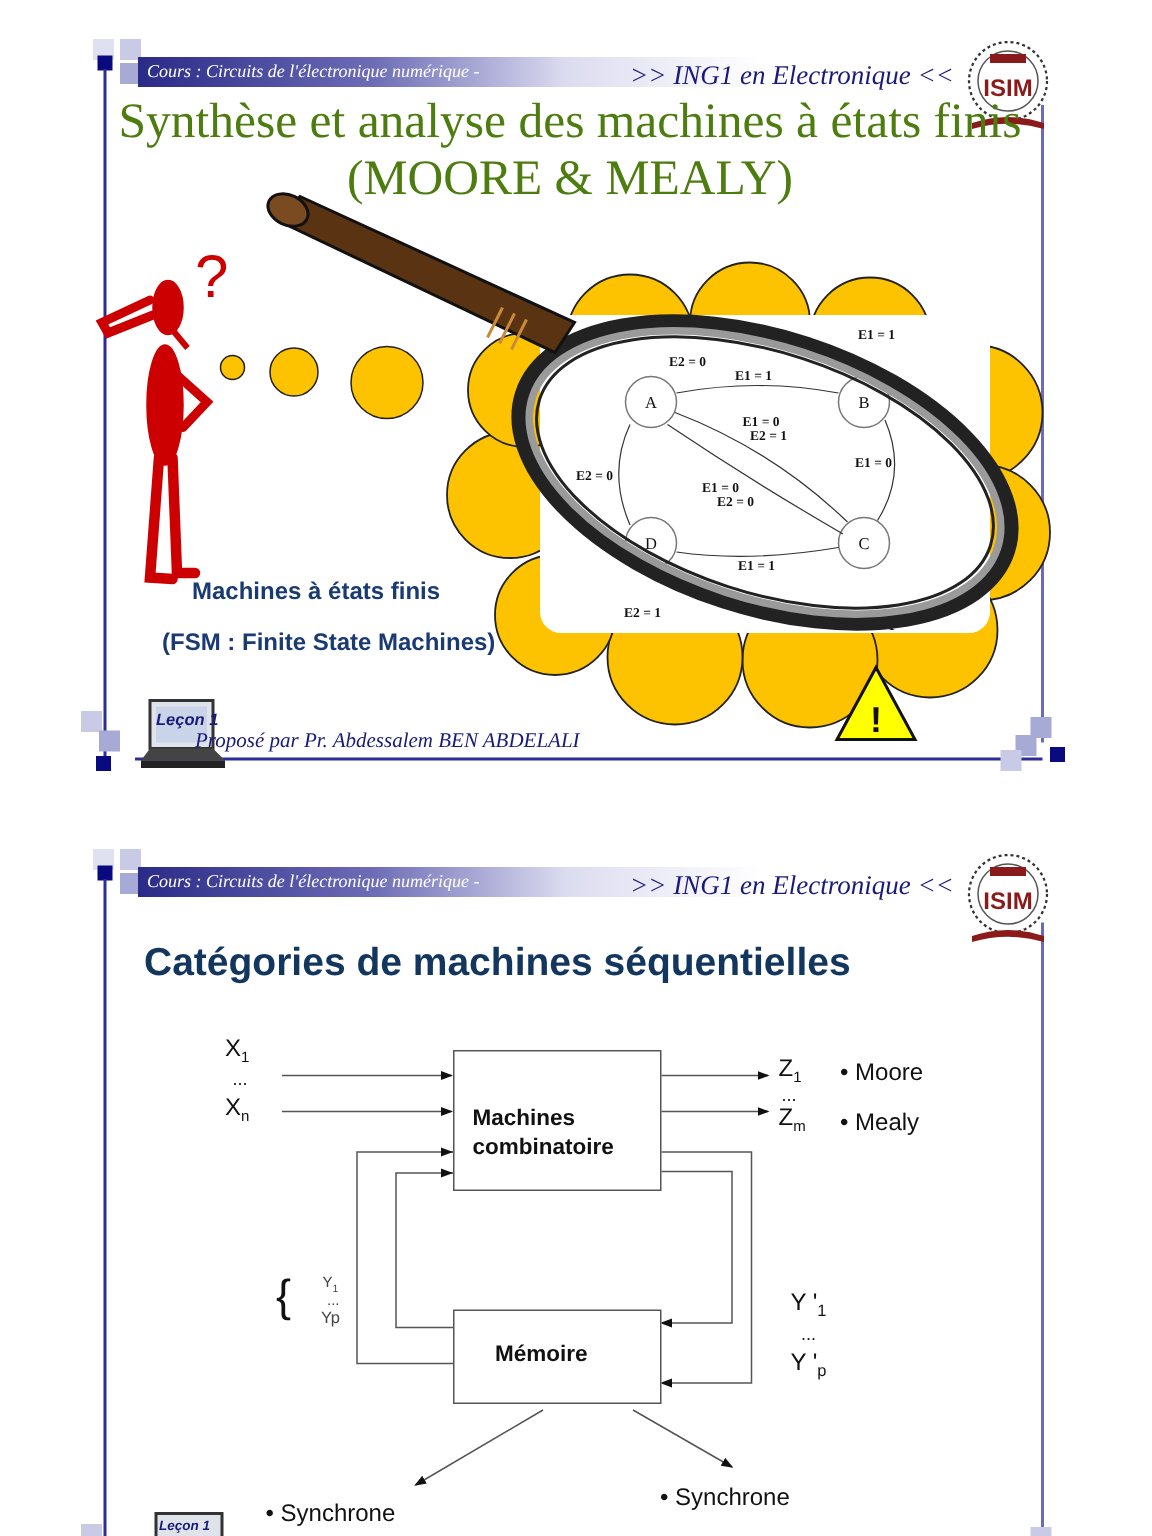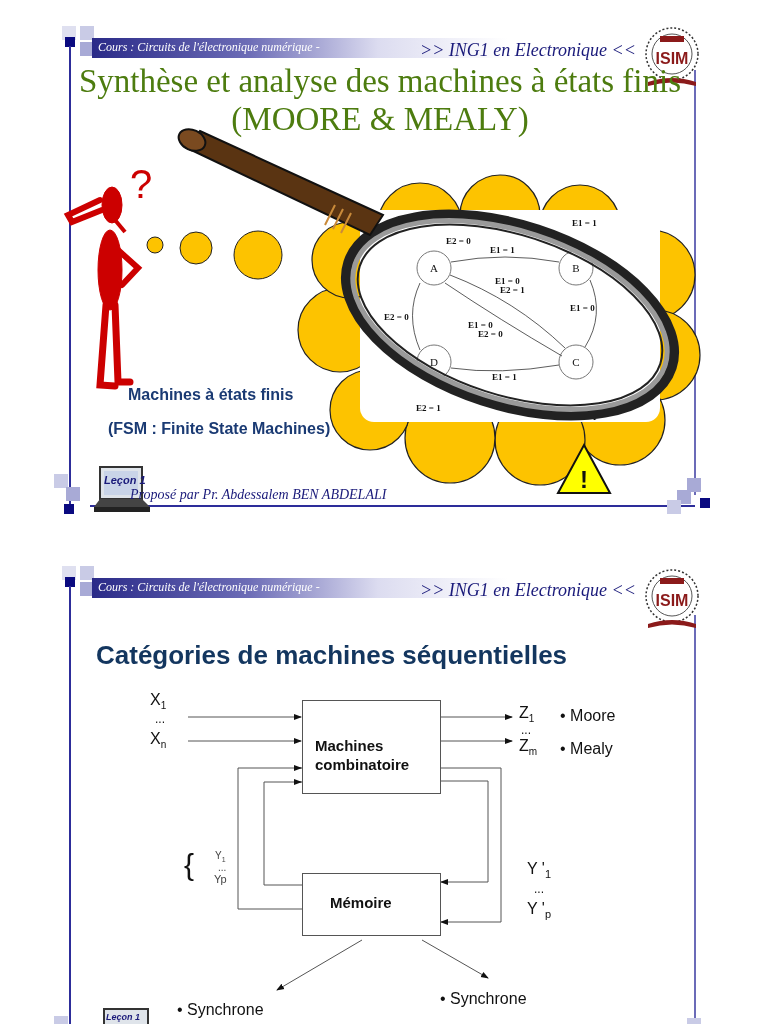--- a/index.html
+++ b/index.html
@@ -17,21 +17,21 @@
   .sq.dark { background: #0a0a80; width: 10px; height: 10px; }
   .header-bar { position: absolute; left: 92px; top: 38px; width: 520px; height: 20px;
     background: linear-gradient(to right, #2a2a88 0%, #6c6cb6 30%, #dcdcf0 55%, #ffffff 80%); }
   .header-course { position: absolute; left: 98px; top: 40px; color: #ffffff; font-family: "Liberation Serif", serif; font-style: italic; font-size: 12px; white-space: nowrap; }
   .header-level { position: absolute; left: 420px; top: 40px; color: #1a1a7a; font-family: "Liberation Serif", serif; font-style: italic; font-size: 18px; white-space: nowrap; }
   .logo { position: absolute; left: 638px; top: 24px; width: 68px; height: 68px; }
   .title1 { position: absolute; left: 60px; top: 62px; width: 640px; text-align: center; color: #4d7c0f; font-family: "Liberation Serif", serif; font-size: 33px; line-height: 38px; }
   .subtitle-fsm { position: absolute; color: #1a3a73; font-weight: bold; font-size: 16px; white-space: nowrap; }
   .footer-lesson { position: absolute; color: #1a1a7a; font-family: Liberation Sans, sans-serif; font-style: italic; font-weight: bold; font-size: 11px; }
   .footer-author { position: absolute; color: #1a1a7a; font-family: "Liberation Serif", serif; font-style: italic; font-size: 14px; white-space: nowrap; }
-  .title2 { position: absolute; left: 96px; top: 80px; color: #13365f; font-weight: bold; font-size: 26px; white-space: nowrap; }
+  .title2 { position: absolute; left: 96px; top: 66px; color: #13365f; font-weight: bold; font-size: 26px; white-space: nowrap; }
   .diag-text { position: absolute; color: #111; font-size: 16px; white-space: nowrap; }
   .diag-small { position: absolute; color: #444; font-size: 10px; white-space: nowrap; }
   .box { position: absolute; border: 1px solid #555; background: #fff; }
   .box-label { position: absolute; font-weight: bold; font-size: 15px; color: #111; line-height: 19px; }
   svg { position: absolute; overflow: visible; }
 </style>
 </head>
 <body>
 
 <div class="slide" id="slide1">

